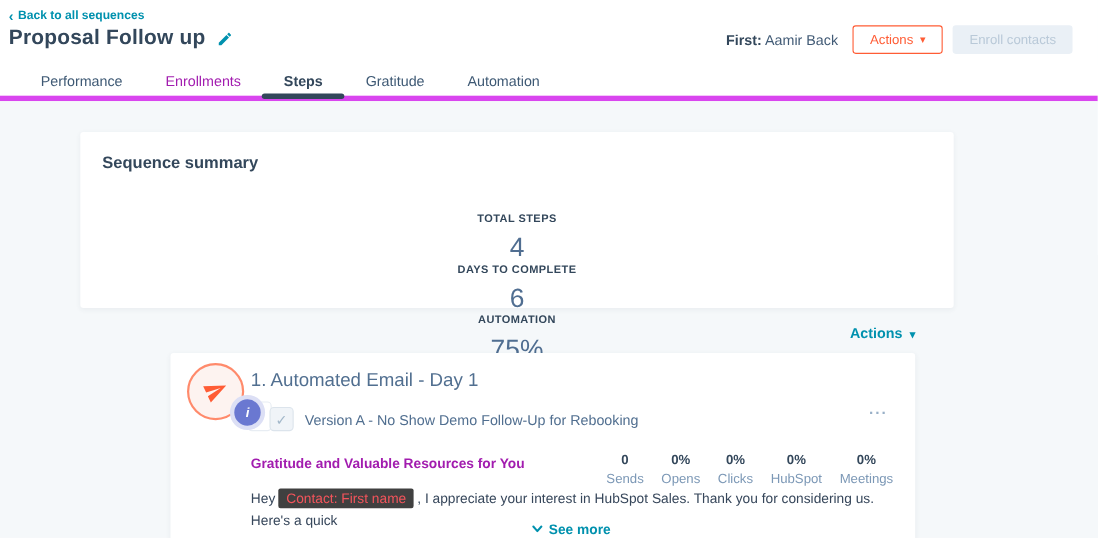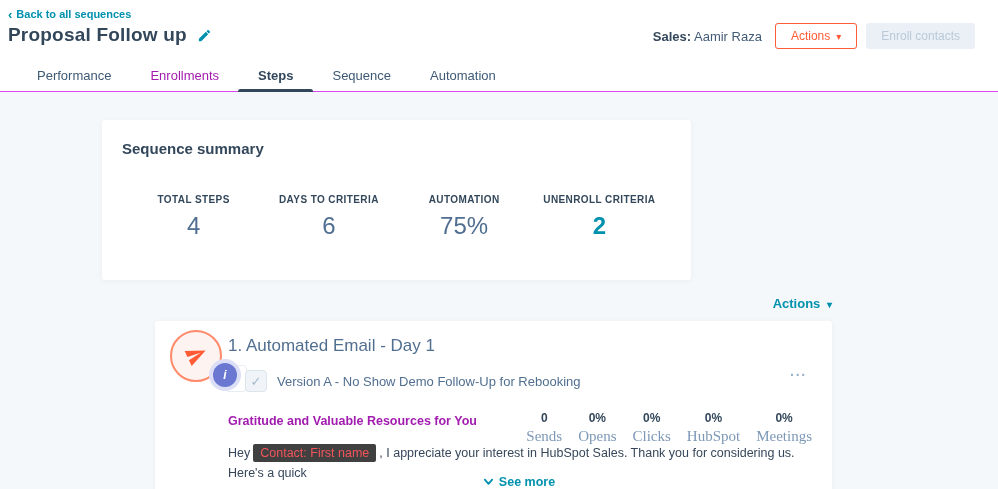--- a/index.html
+++ b/index.html
@@ -31,40 +31,40 @@
          display:inline-flex; align-items:center; gap:6px; cursor:pointer; border:none;
          font-family:"Liberation Sans", sans-serif; }
   .btn-actions { background:#fff; border:1px solid #ff5c35; color:#ff5c35; }
   .btn-actions .caret { font-size:10px; }
   .btn-enroll { background:#eaf0f6; color:#b9c9d8; cursor:default;align-items:center; }
 
   
   .tabs {
     position:absolute; left:0; right:0; top:59px; height:33px;
     display:flex; align-items:center; gap:39px; padding-left:37px;
-    border-bottom:1px solid #d946ef; background:#fff;
+    border-bottom:5px solid #d946ef; background:#fff;
   }
   .tab { position:relative; font-size:13px; color:#3e5974; cursor:pointer; height:100%;
          display:flex; align-items:center; }
   .tab.muted { color:#a21caf; }
   .tab.active { color:#33475b; font-weight:bold; }
   .tab.active::after {
     content:''; position:absolute; left:-20px; right:-20px; bottom:-3px;
     height:5px; border-radius:3px; background:#33475b;
   }
 
   
   .content { position:absolute; top:92px; left:0; right:0; bottom:0; background:#f5f8fa; overflow:hidden; }
 
   .card { background:#fff; border-radius:3px; box-shadow:0 1px 5px rgba(45,62,80,.06); }
 
   
-  .summary-card { position:relative; margin:28px 0 0 102px; width:589px; height:160px; }
+  .summary-card { position:relative; margin:28px 0 0 73px; width:794px; height:160px; }
   .summary-title { position:absolute; top:20px; left:20px; font-size:15px; font-weight:bold; color:#33475b; }
-  .summary-stats { position:absolute; top:74px; left:24px; right:24px; display:flex; }
+  .summary-stats { position:absolute; top:74px; left:24px; right:24px; display:flex;flex-direction:column; }
   .stat { flex:1; text-align:center; }
   .stat-label { font-size:10px; font-weight:bold; letter-spacing:.4px; color:#33475b; }
   .stat-value { margin-top:7px; font-size:24px; color:#506e91; }
   .stat-value.teal { color:#0091ae; font-weight:bold; }
 
   
   .actions-row { width:677px; margin:14px 0 0 155px; text-align:right; }
   .actions-link { font-size:13px; font-weight:bold; color:#0091ae; cursor:pointer; }
   .actions-link .caret { font-size:10px; margin-left:3px; }
 
@@ -98,21 +98,21 @@
   .version-label { position:absolute; left:122px; top:53px; font-size:13px; color:#516f90; }
   .more-options { position:absolute; right:25px; top:46px; font-size:14px; font-weight:bold;
                   letter-spacing:1px; color:#99b0c7; cursor:pointer; }
 
   .subject-row { position:absolute; left:73px; right:20px; top:90px; display:flex;
                  justify-content:space-between; align-items:flex-start; }
   .email-subject { font-size:12.5px; font-weight:bold; color:#a21caf; margin-top:3px; }
   .metrics { display:flex; gap:16px; }
   .metric { text-align:center; min-width:32px; }
   .metric-value { font-size:12px; font-weight:bold; color:#33475b; }
-  .metric-label { margin-top:3px; font-size:15px; color:#7c98b6;font-family:Liberation Serif, serif; }
+  .metric-label { margin-top:3px; font-size:12px; color:#7c98b6; }
 
   .preview-row { position:absolute; left:73px; right:22px; top:122px; font-size:12.5px;
                  color:#37475b; line-height:20px; }
   .token { background:#404040; color:#f2545b; padding:2px 7px; border-radius:2px; margin:0 3px; }
 
   .see-more { position:absolute; left:73px; right:22px; top:152px; text-align:center; }
   .see-more-inner { display:inline-flex; align-items:center; gap:5px; color:#0091ae;
                     font-size:12.5px; font-weight:bold; cursor:pointer; }
   .chevron-down-svg { width:11px; height:11px; }
 </style>
@@ -128,52 +128,52 @@
 
   <div class="title-row">
     <span class="page-title">Proposal Follow up</span>
     <svg class="pencil-icon" viewBox="0 0 24 24">
       <path fill="#0091ae" d="M20.7 5.6l-2.3-2.3c-.4-.4-1-.4-1.4 0l-1.8 1.8 3.7 3.7 1.8-1.8c.4-.4.4-1 0-1.4zM3 17.2V21h3.8L17.9 9.8l-3.7-3.7L3 17.2z"></path>
     </svg>
   </div>
 
   <div class="header-right">
     <span class="owner-text">
-      <b>Sales:</b>
-      <span class="owner-name">Aamir Raza</span>
+      <b>First:</b>
+      <span class="owner-name">Aamir Back</span>
     </span>
     <button class="btn btn-actions">
       <span>Actions</span>
       <span class="caret">▾</span>
     </button>
     <button class="btn btn-enroll">
       <span>Enroll contacts</span>
     </button>
   </div>
 
   <div class="tabs">
     <div class="tab">Performance</div>
     <div class="tab muted">Enrollments</div>
     <div class="tab active">Steps</div>
-    <div class="tab">Sequence</div>
+    <div class="tab">Gratitude</div>
     <div class="tab">Automation</div>
   </div>
 </div>
 
 <div class="content">
 
   <div class="card summary-card">
     <div class="summary-title">Sequence summary</div>
     <div class="summary-stats">
       <div class="stat">
         <div class="stat-label">TOTAL STEPS</div>
         <div class="stat-value">4</div>
       </div>
       <div class="stat">
-        <div class="stat-label">DAYS TO CRITERIA</div>
+        <div class="stat-label">DAYS TO COMPLETE</div>
         <div class="stat-value">6</div>
       </div>
       <div class="stat">
         <div class="stat-label">AUTOMATION</div>
         <div class="stat-value">75%</div>
       </div>
       <div class="stat">
         <div class="stat-label">UNENROLL CRITERIA</div>
         <div class="stat-value teal">2</div>
       </div>

